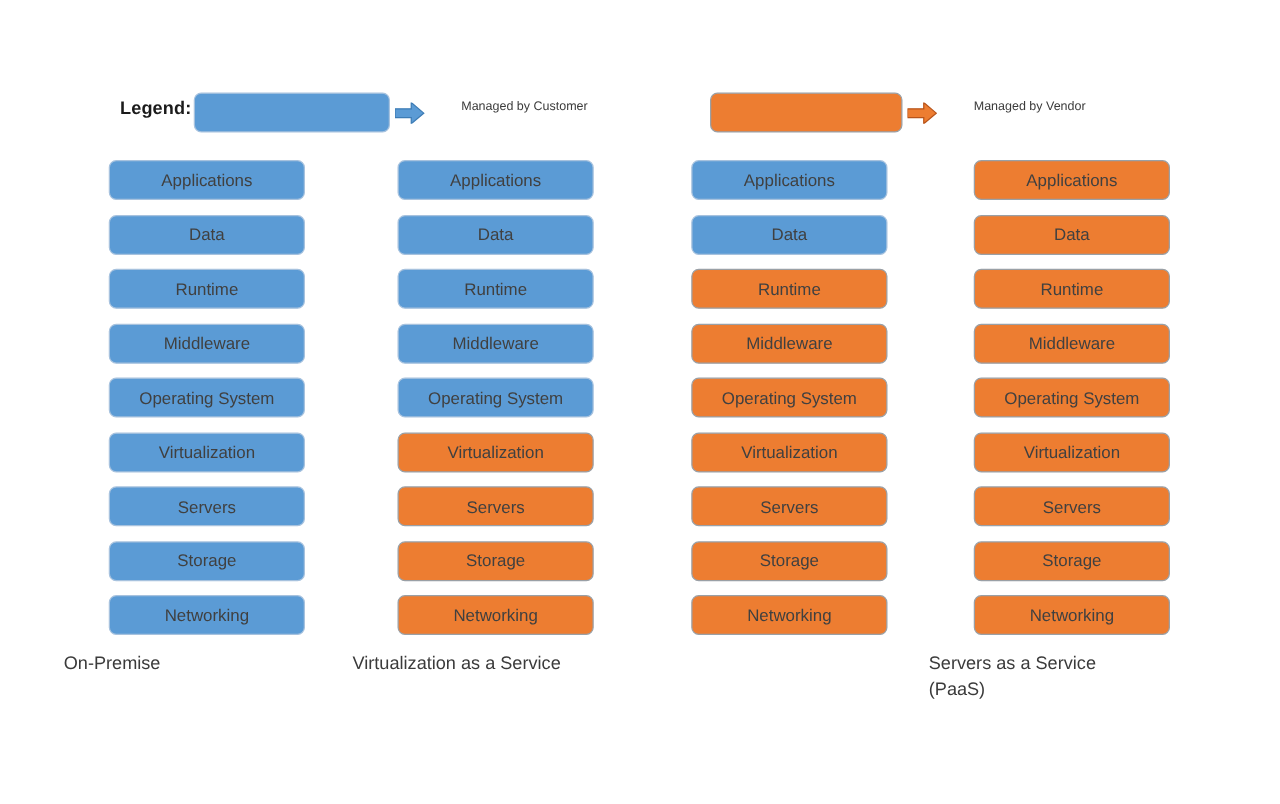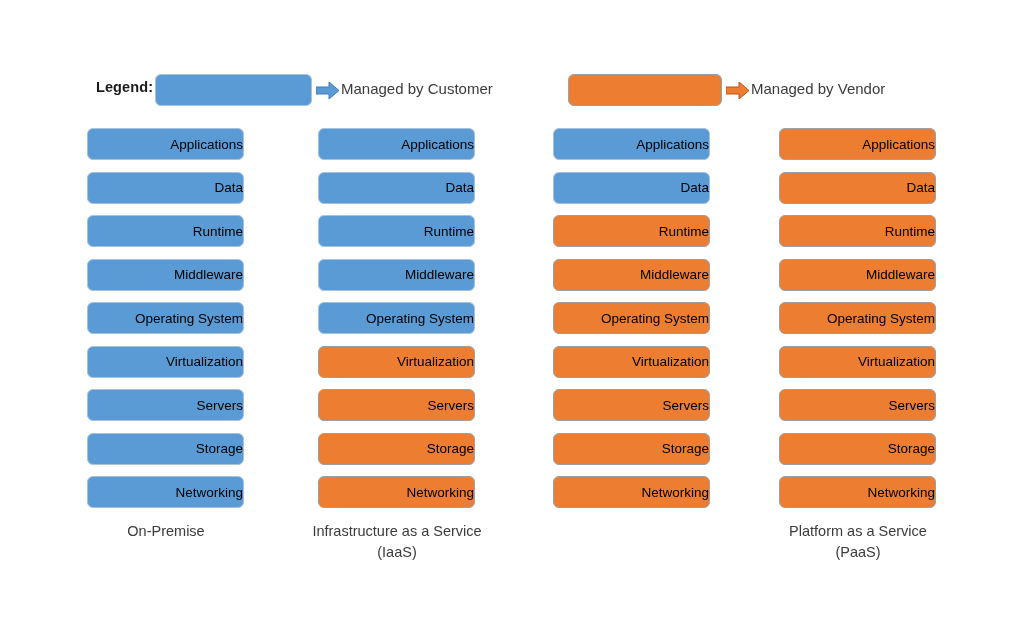--- a/index.html
+++ b/index.html
@@ -48,23 +48,24 @@
   }
   .legend-swatch.orange {
     left: 568px;
     width: 154px;
     background: #ED7D31;
     border: 1px solid #9aa0a6;
   }
   .legend-label {
     position: absolute;
     top: 10px;
-    font-size: 15px;
+    font-size: 10px;
     color: #3b3b3b;
     white-space: nowrap;
+    margin-left: 28px;
   }
   .legend-label.blue-label { left: 341px; }
   .legend-label.orange-label { left: 751px; text-align: center; }
 
   
   .arrow {
     position: absolute;
     top: 12px;
     width: 24px;
     height: 17px;
@@ -92,39 +93,38 @@
   .col-3 { left: 779px; }
 
   .layer-box {
     position: relative;
     height: 32px;
     margin-bottom: 11.5px;
     border-radius: 6px;
     box-sizing: border-box;
     display: flex;
     align-items: center;
-    justify-content: flex-end;
+    justify-content: center;
     font-size: 13.5px;
-    color: #000000;
+    color: #404040;
     white-space: nowrap;
   }
   .layer-box.customer {
     background: #5B9BD5;
     border: 1px solid #a7c2de;
   }
   .layer-box.vendor {
     background: #ED7D31;
     border: 1px solid #9aa0a6;
   }
 
   .column-caption {
     position: absolute;
     top: 521px;
     width: 230px;
-    text-align: center;
     font-size: 14.5px;
     line-height: 21px;
     color: #3b3b3b;
   }
   .cap-0 { left: 51px; }
   .cap-1 { left: 282px; }
   .cap-2 { left: 517px; }
   .cap-3 { left: 743px; }
 </style>
 </head>
@@ -214,22 +214,21 @@
         <span>Servers</span>
       </div>
       <div class="layer-box vendor">
         <span>Storage</span>
       </div>
       <div class="layer-box vendor">
         <span>Networking</span>
       </div>
     </div>
   <div class="column-caption cap-1">
-    <div>Infrastructure as a Service</div>
-    <div>(IaaS)</div>
+    <div>Virtualization as a Service</div>
   </div>
 
   <div class="column col-2">
       <div class="layer-box customer">
         <span>Applications</span>
       </div>
       <div class="layer-box customer">
         <span>Data</span>
       </div>
       <div class="layer-box vendor">
@@ -278,17 +277,17 @@
         <span>Servers</span>
       </div>
       <div class="layer-box vendor">
         <span>Storage</span>
       </div>
       <div class="layer-box vendor">
         <span>Networking</span>
       </div>
     </div>
   <div class="column-caption cap-3">
-    <div>Platform as a Service</div>
+    <div>Servers as a Service</div>
     <div>(PaaS)</div>
   </div>
 
 </div>
 
 </body></html>

